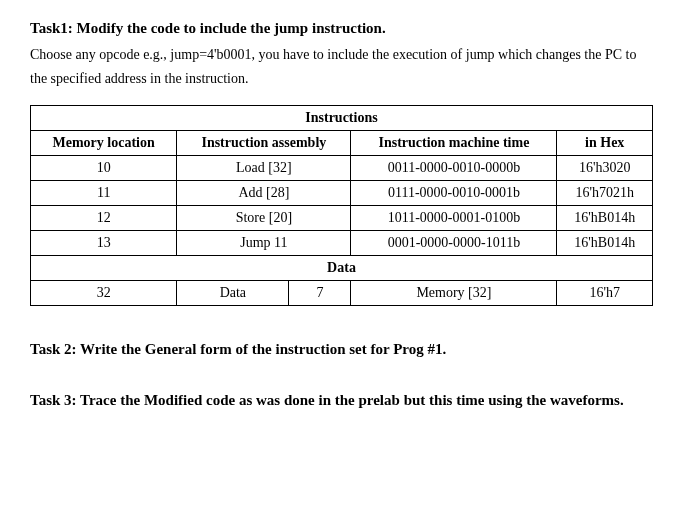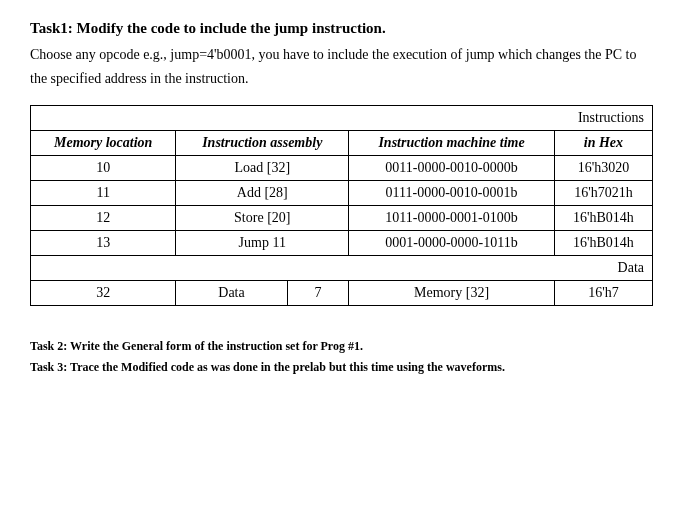--- a/index.html
+++ b/index.html
@@ -30,34 +30,34 @@
       margin-bottom: 30px;
       font-size: 14px;
     }
     td, th {
       border: 1px solid #000;
       padding: 4px 8px;
       text-align: center;
       vertical-align: middle;
     }
     .section-header {
-      text-align: right;
-      font-weight: normal;
+      text-align: center;
+      font-weight: bold;
     }
     .col-header {
       font-weight: bold;
-      font-style: italic;
     }
     .bottom-tasks {
       margin-top: 20px;
     }
     .bottom-task {
       font-weight: bold;
-      font-size: 12px;
+      font-size: 15px;
       line-height: 1.8;
+      margin-top: 24px;
     }
   </style>
 </head>
 <body>
 
 <div class="task-heading">Task1: Modify the code to include the jump instruction.</div>
 <div class="paragraph">Choose any opcode e.g., jump=4'b0001, you have to include the execution of jump which changes the PC to the specified address in the instruction.</div>
 
 <table>
   <tbody>

